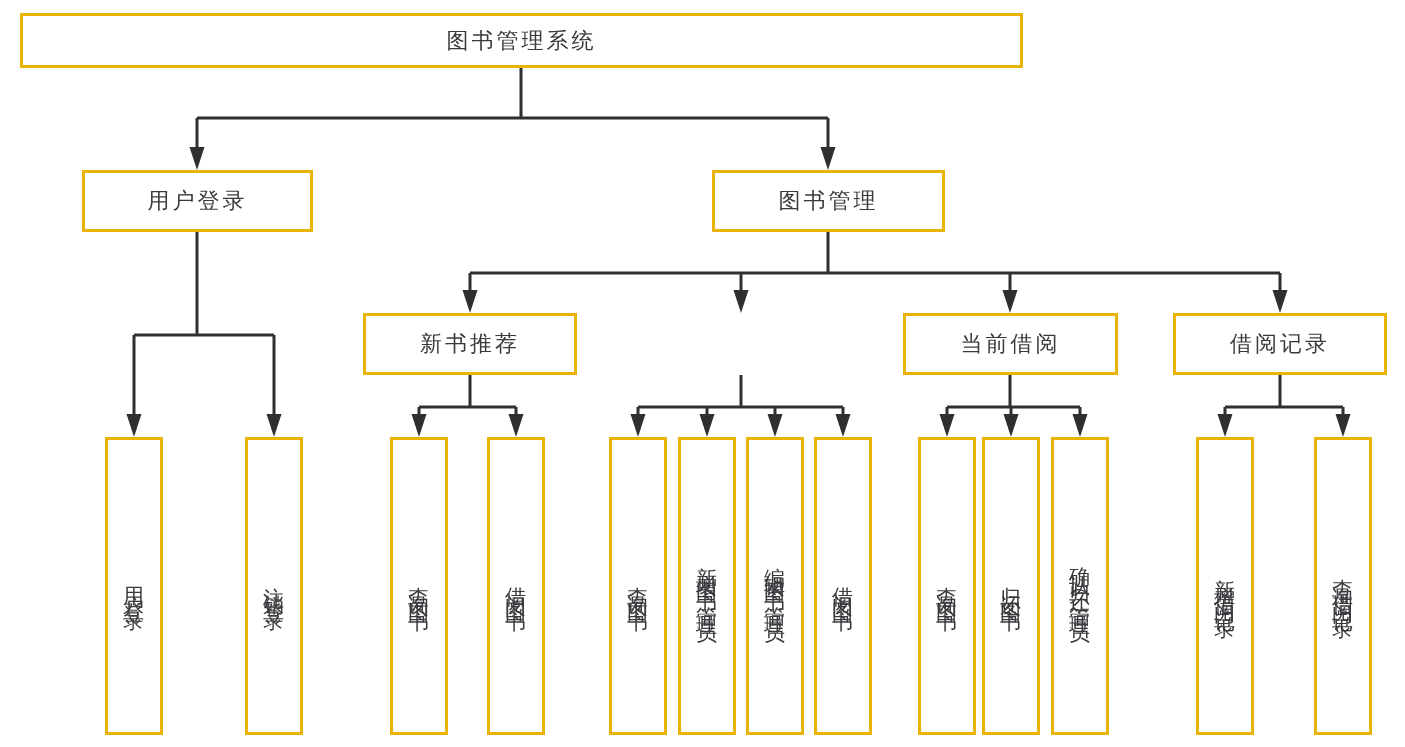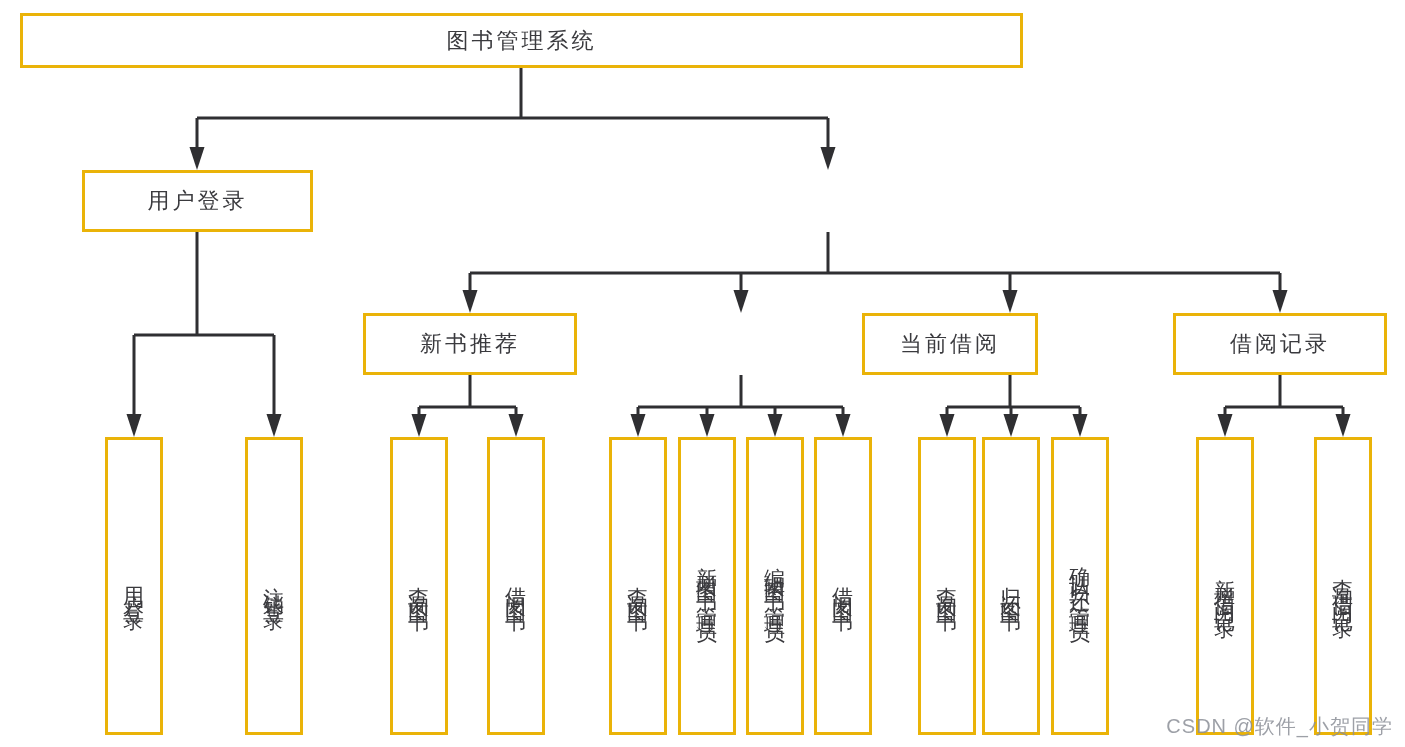--- a/index.html
+++ b/index.html
@@ -124,25 +124,28 @@
     </g>
   </svg>
 
   <div class="node h" style="left:20px; top:13px; width:1003px; height:55px;">
     <span class="lbl">图书管理系统</span>
   </div>
 
   <div class="node h" style="left:82px; top:170px; width:231px; height:62px;">
     <span class="lbl">用户登录</span>
   </div>
+  <div class="node h" style="left:712px; top:170px; width:233px; height:62px;">
+    <span class="lbl">图书管理</span>
+  </div>
 
   <div class="node h" style="left:363px; top:313px; width:214px; height:62px;">
     <span class="lbl">新书推荐</span>
   </div>
-  <div class="node h" style="left:862px; top:313px; width:176px; height:62px;">
+  <div class="node h" style="left:903px; top:313px; width:215px; height:62px;">
     <span class="lbl">当前借阅</span>
   </div>
   <div class="node h" style="left:1173px; top:313px; width:214px; height:62px;">
     <span class="lbl">借阅记录</span>
   </div>
 
   <div class="node v" style="left:105px; top:437px; width:58px; height:298px;">
     <span class="lbl">用户登录</span>
   </div>
   <div class="node v" style="left:245px; top:437px; width:58px; height:298px;">
@@ -179,15 +182,14 @@
     <span class="lbl">确认归还（管理员）</span>
   </div>
 
   <div class="node v" style="left:1196px; top:437px; width:58px; height:298px;">
     <span class="lbl">新增借阅记录</span>
   </div>
   <div class="node v" style="left:1314px; top:437px; width:58px; height:298px;">
     <span class="lbl">查询借阅记录</span>
   </div>
 
-  <div class="watermark">CSDN @软件_小贺同学</div>
 
 </div>
 
 </body></html>

